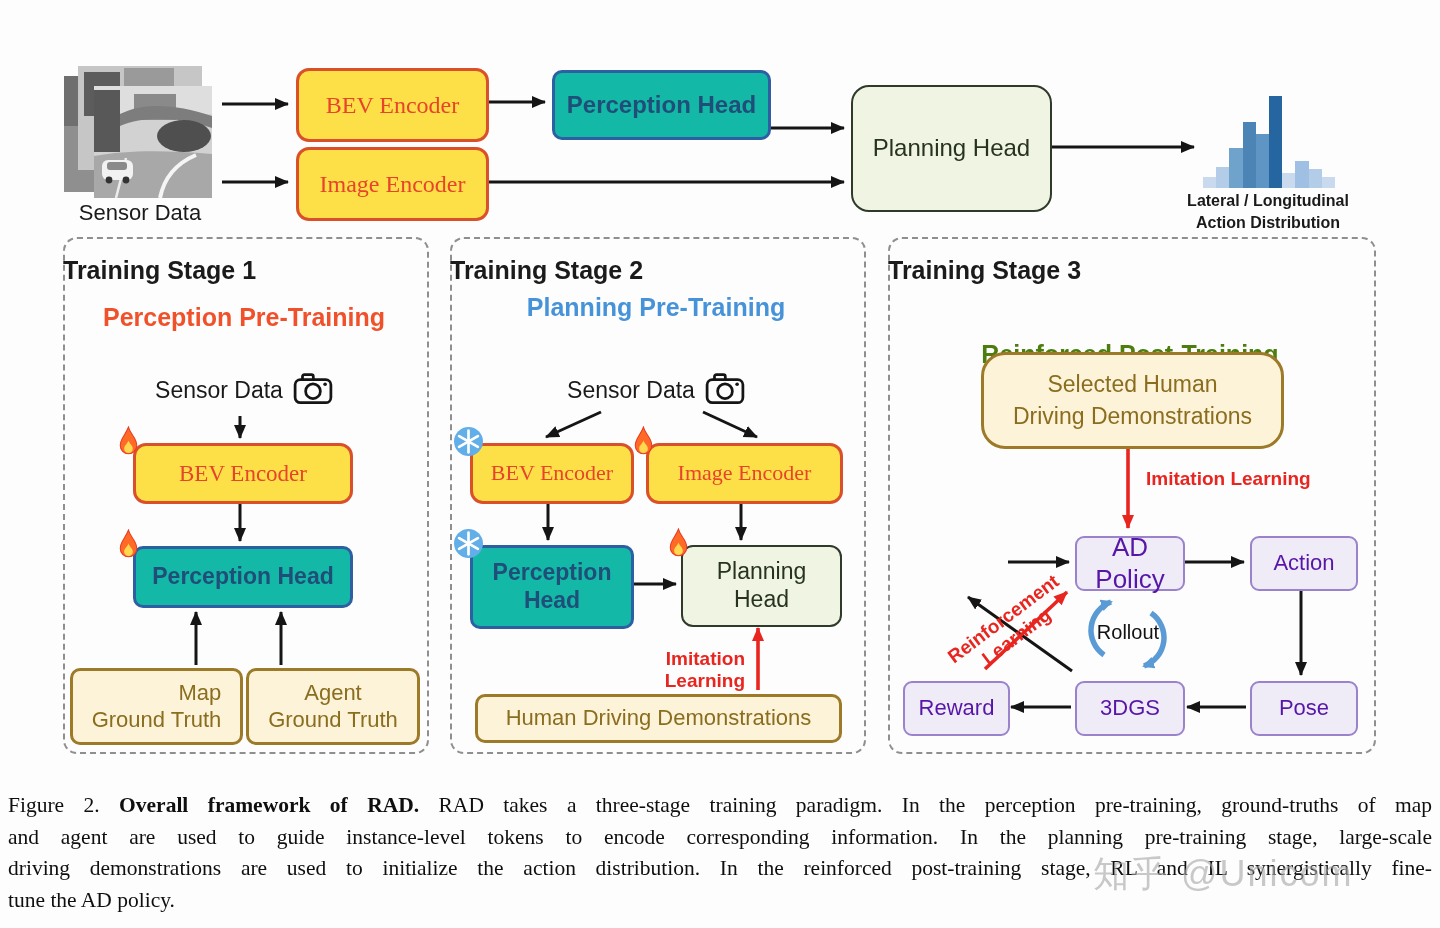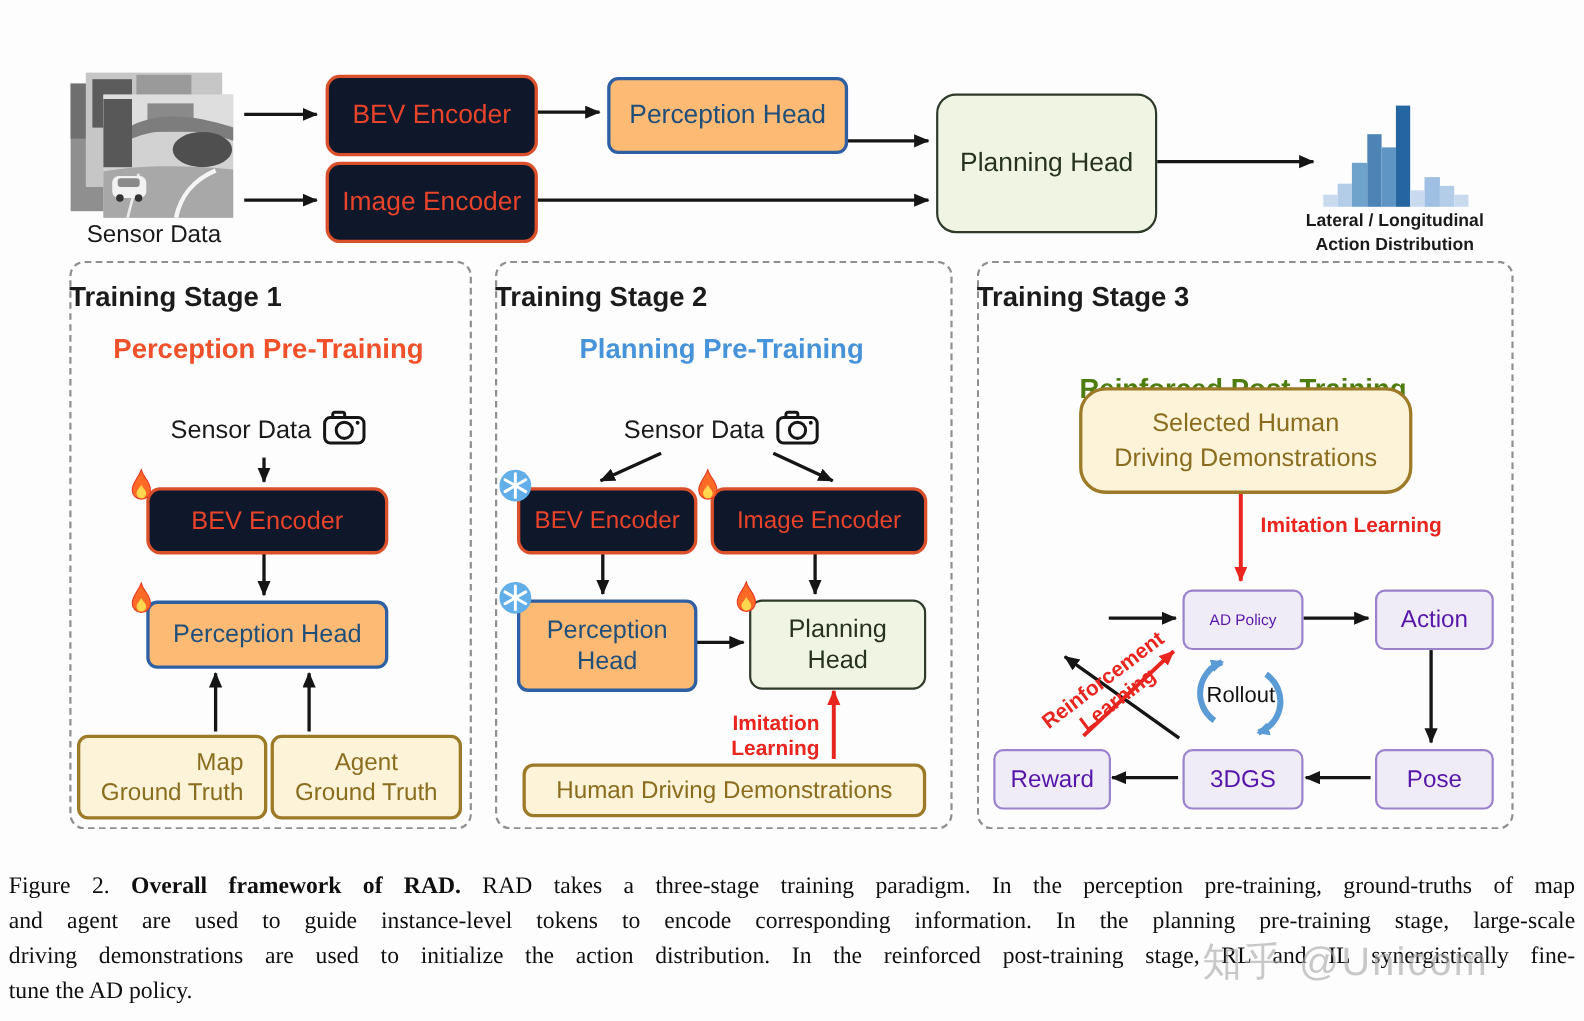--- a/index.html
+++ b/index.html
@@ -2,22 +2,22 @@
 <html><head>
 <meta charset="utf-8">
 <style>
   html,body{margin:0;padding:0;background:#ffffff;}
   .canvas{position:relative;width:1440px;height:928px;background:#fdfdfd;overflow:hidden;
           font-family:"Liberation Sans",sans-serif;}
   .abs{position:absolute;}
   svg.connectors{position:absolute;left:0;top:0;z-index:1;}
   .box{position:absolute;display:flex;align-items:center;justify-content:center;text-align:center;
        border-radius:10px;z-index:2;line-height:1.2;}
-  .box-orange{background:#0f172a;border:3px solid #D9502B;color:#E8432B;}
-  .box-blue{background:#fdba74;border:3px solid #2E5FA3;color:#1F4E79;}
+  .box-orange{background:#fde047;border:3px solid #D9502B;color:#E8432B;font-family:Liberation Serif, serif;}
+  .box-blue{background:#14b8a6;border:3px solid #2E5FA3;color:#1F4E79;font-weight:bold;}
   .box-green{background:#F0F4E3;border:2.5px solid #2F3A2A;color:#28331F;}
   .box-cream{background:#FDF3D8;border:3px solid #9C7A28;color:#8A6D1F;}
   .box-purple{background:#EFECF8;border:2.5px solid #9B82CC;color:#5716A8;border-radius:9px;}
   .panel{position:absolute;border:2px dashed #8f8f8f;border-radius:14px;background:transparent;z-index:0;}
   .lbl{position:absolute;z-index:2;color:#1a1a1a;}
   .center{text-align:center;}
   .pre{white-space:pre-line;}
   .title{font-size:25px;font-weight:bold;color:#1b1b1b;}
   .subtitle{font-size:25px;font-weight:600;text-align:center;}
   .redlbl{color:#E8251F;font-weight:bold;font-size:19px;z-index:2;position:absolute;}
@@ -156,21 +156,21 @@
         <path d="M13,1 C14.5,8 21,11 21,19 a8,8 0 0 1 -16,0 C5,12 10,9 13,1 Z" fill="#FF6B26" stroke="#E83B23" stroke-width="1"></path>
         <path d="M13,14 c1,3.5 4.2,4.5 4.2,8 a4.2,4.2 0 0 1 -8.4,0 c0,-3.5 3,-4.5 4.2,-8 Z" fill="#FFD84F"></path>
       </svg>
   </div>
   <div class="box box-cream pre" style="left:70px;top:668px;width:167px;height:71px;font-size:22px;text-align:right;">Map
 Ground Truth</div>
   <div class="box box-cream pre" style="left:246px;top:668px;width:168px;height:71px;font-size:22px;">Agent
 Ground Truth</div>
 
   <div class="lbl title" style="left:450px;top:256px;width:412px;">Training Stage 2</div>
-  <div class="lbl subtitle" style="left:450px;top:303px;width:412px;color:#4793D9;">Planning Pre-Training</div>
+  <div class="lbl subtitle" style="left:450px;top:293px;width:412px;color:#4793D9;">Planning Pre-Training</div>
   <div class="sensor-row" style="left:450px;top:370px;width:412px;height:40px;">
     <span style="font-size:23px;color:#1a1a1a;">Sensor Data</span>
     <span>
       <svg width="40" height="34" viewBox="0 0 38 32" fill="none" stroke="#151515" stroke-width="2.6">
         <rect x="2" y="8" width="34" height="22" rx="5"></rect>
         <path d="M9,8 V5.2 a1.8,1.8 0 0 1 1.8,-1.8 H17.5 a1.8,1.8 0 0 1 1.8,1.8 V8"></path>
         <circle cx="19" cy="19" r="7"></circle>
         <circle cx="30.5" cy="12.5" r="1.7" fill="#151515" stroke="none"></circle>
       </svg>
     </span>
@@ -215,21 +215,21 @@
   </div>
   <div class="redlbl" style="left:597px;top:648px;width:148px;text-align:right;">Imitation Learning</div>
   <div class="box box-cream" style="left:475px;top:694px;width:361px;height:43px;font-size:22px;">Human Driving Demonstrations</div>
 
   <div class="lbl title" style="left:888px;top:256px;width:484px;">Training Stage 3</div>
   <div class="lbl subtitle" style="left:888px;top:316px;width:484px;color:#4d7c0f;margin-top:24px;">Reinforced Post-Training</div>
   <div class="box box-cream pre" style="left:981px;top:352px;width:297px;height:91px;font-size:23px;border-radius:24px;line-height:1.35;">Selected Human
 Driving Demonstrations</div>
   <div class="redlbl" style="left:1146px;top:468px;width:220px;text-align:left;">Imitation Learning</div>
 
-  <div class="box box-purple" style="left:1075px;top:536px;width:106px;height:51px;font-size:14px;">AD Policy</div>
+  <div class="box box-purple" style="left:1075px;top:536px;width:106px;height:51px;font-size:26px;">AD Policy</div>
   <div class="box box-purple" style="left:1250px;top:536px;width:104px;height:51px;font-size:22px;">Action</div>
   <div class="box box-purple" style="left:903px;top:681px;width:103px;height:51px;font-size:22px;">Reward</div>
   <div class="box box-purple" style="left:1075px;top:681px;width:106px;height:51px;font-size:22px;">3DGS</div>
   <div class="box box-purple" style="left:1250px;top:681px;width:104px;height:51px;font-size:22px;">Pose</div>
 
   <div class="lbl center" style="left:1082px;top:621px;width:92px;font-size:20px;color:#111;">Rollout</div>
   <div class="redlbl pre center" style="left:925px;top:606px;width:170px;line-height:1.15;transform:rotate(-37deg);">Reinforcement
 Learning</div>
 
   <div class="caption">

